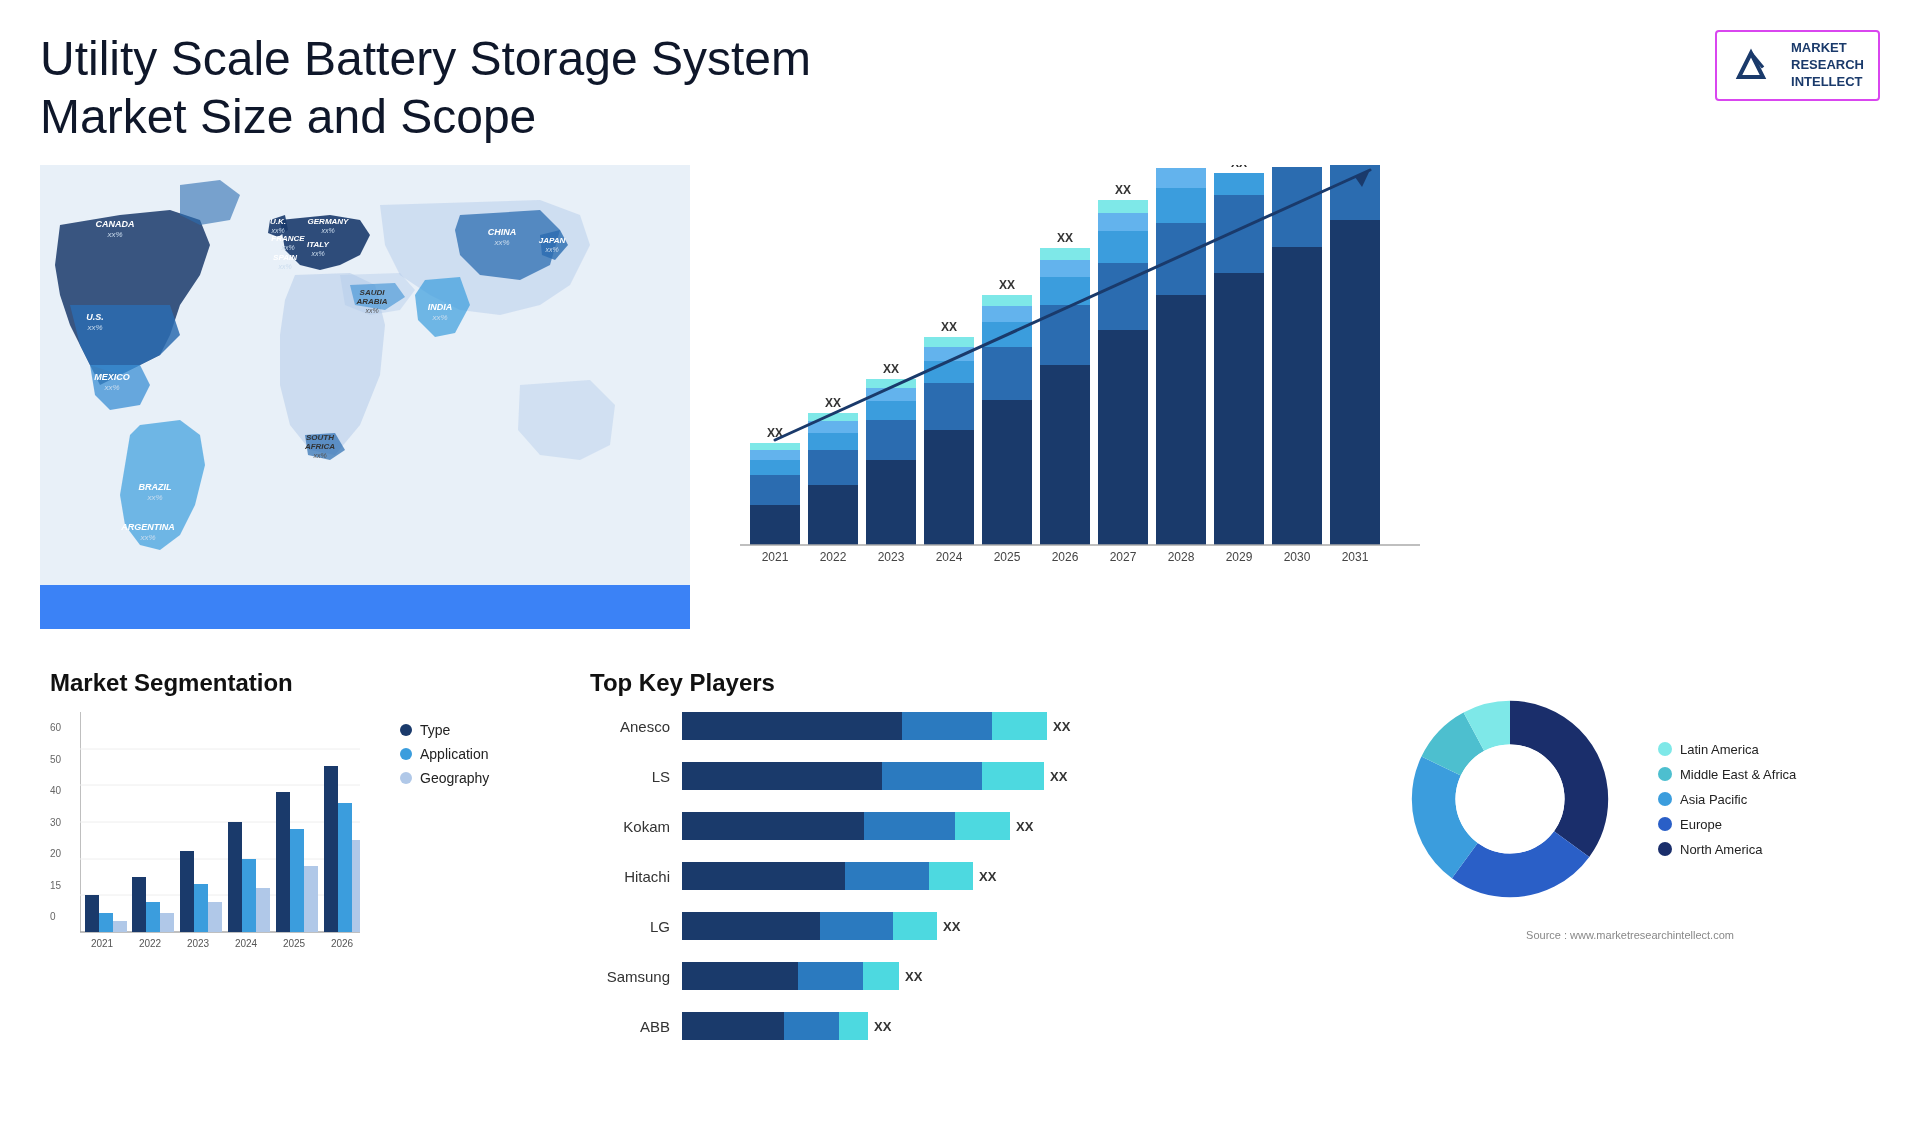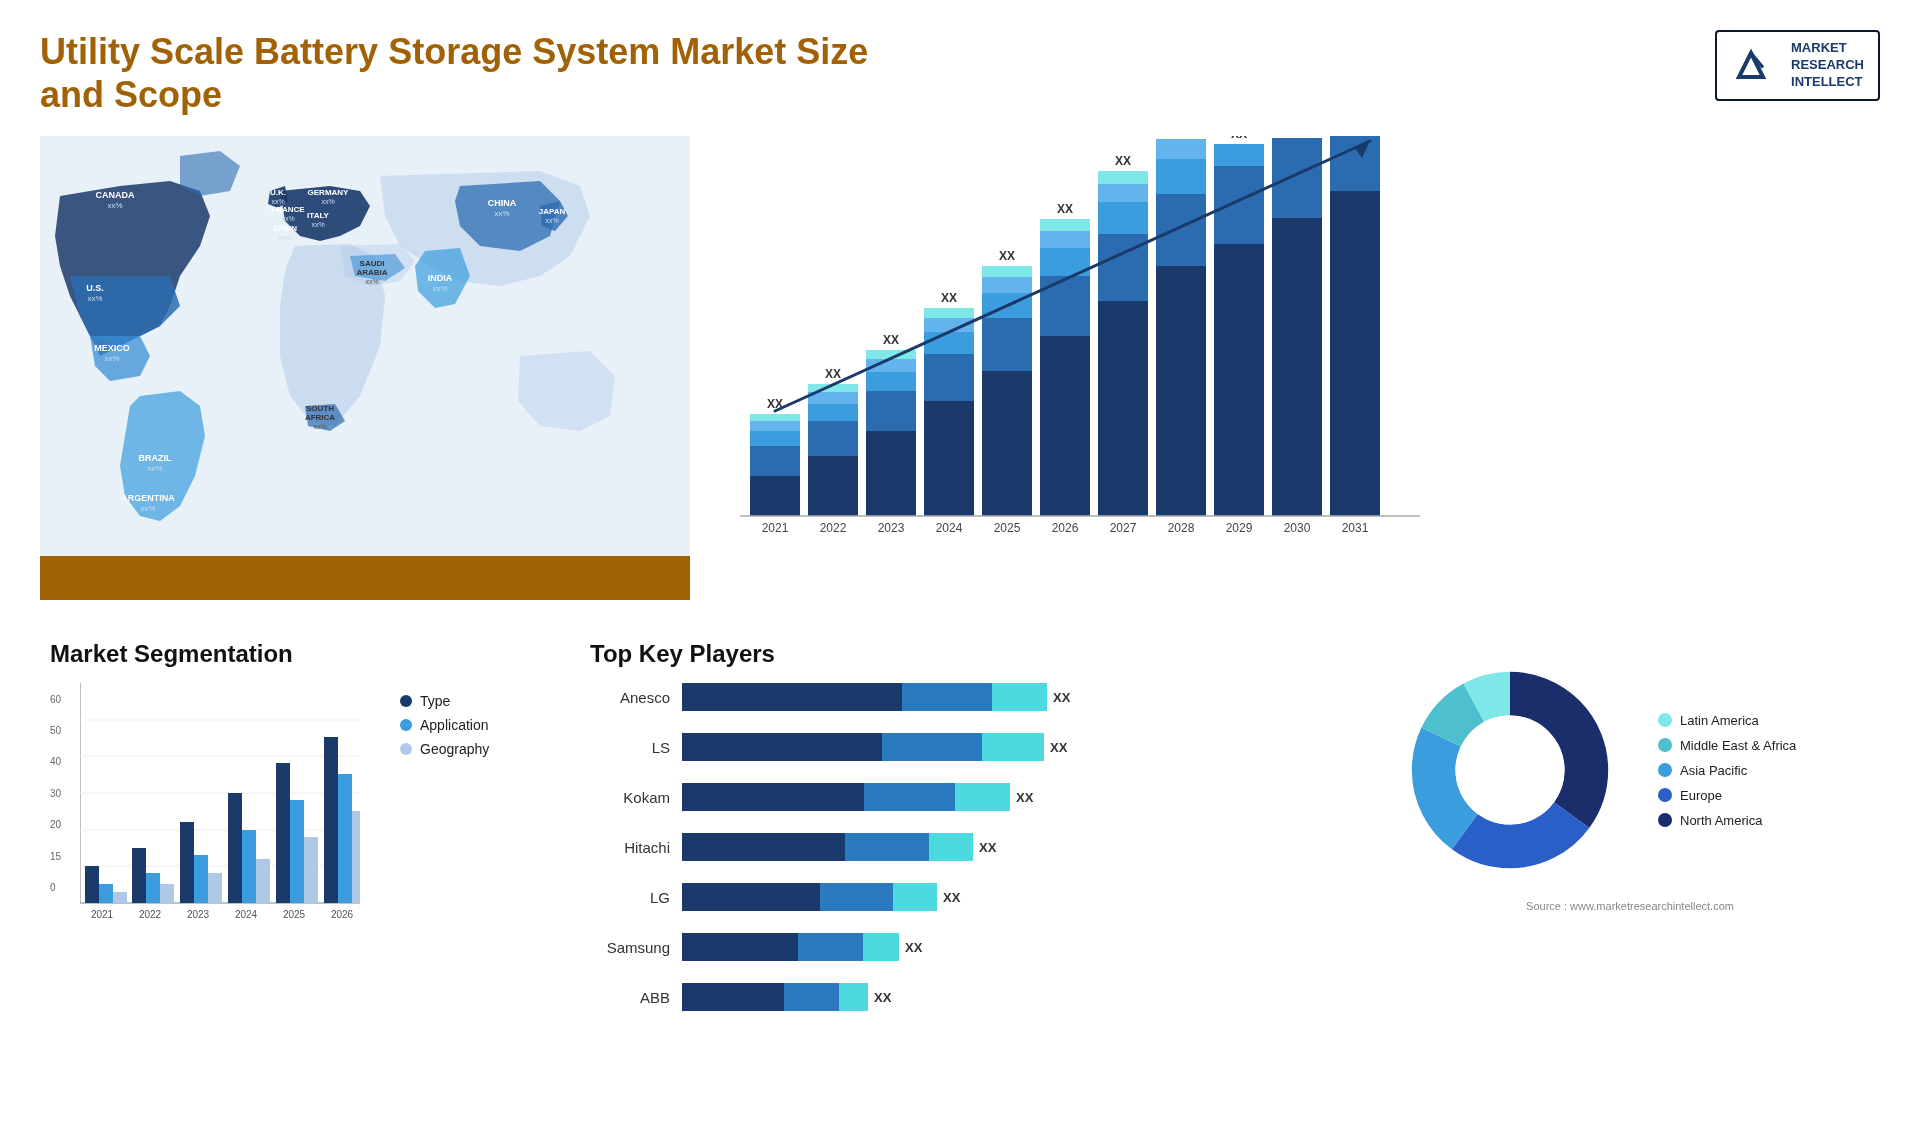--- a/index.html
+++ b/index.html
@@ -11,31 +11,31 @@
       padding: 30px 40px;
       color: #222;
     }
     .header {
       display: flex;
       justify-content: space-between;
       align-items: flex-start;
       margin-bottom: 20px;
     }
     .header-title {
-      font-size: 36px;
-      font-weight: 700;
-      color: #a16207;
+      font-size: 48px;
+      font-weight: 400;
+      color: #0f172a;
       max-width: 900px;
       line-height: 1.2;
     }
     .logo {
       display: flex;
       align-items: center;
       gap: 20px;
-      border: 2px solid #0f172a;
+      border: 2px solid #d946ef;
       padding: 8px 14px;
       border-radius: 4px;
     }
     .logo-icon {
       width: 40px;
       height: 40px;
     }
     .logo-text {
       font-size: 13px;
       font-weight: 700;
@@ -52,21 +52,22 @@
     
     .world-map-section {
       grid-column: 1;
       grid-row: 1;
       position: relative;
     }
     .world-map-container {
       width: 100%;
       height: 464px;
       position: relative;
-      background: #a16207;
+      background: #3b82f6;
+      font-style: italic;
     }
     
     .bar-chart-section {
       grid-column: 2;
       grid-row: 1;
       padding-left: 20px;
     }
     
     .bottom-section {
       grid-column: 1 / -1;

